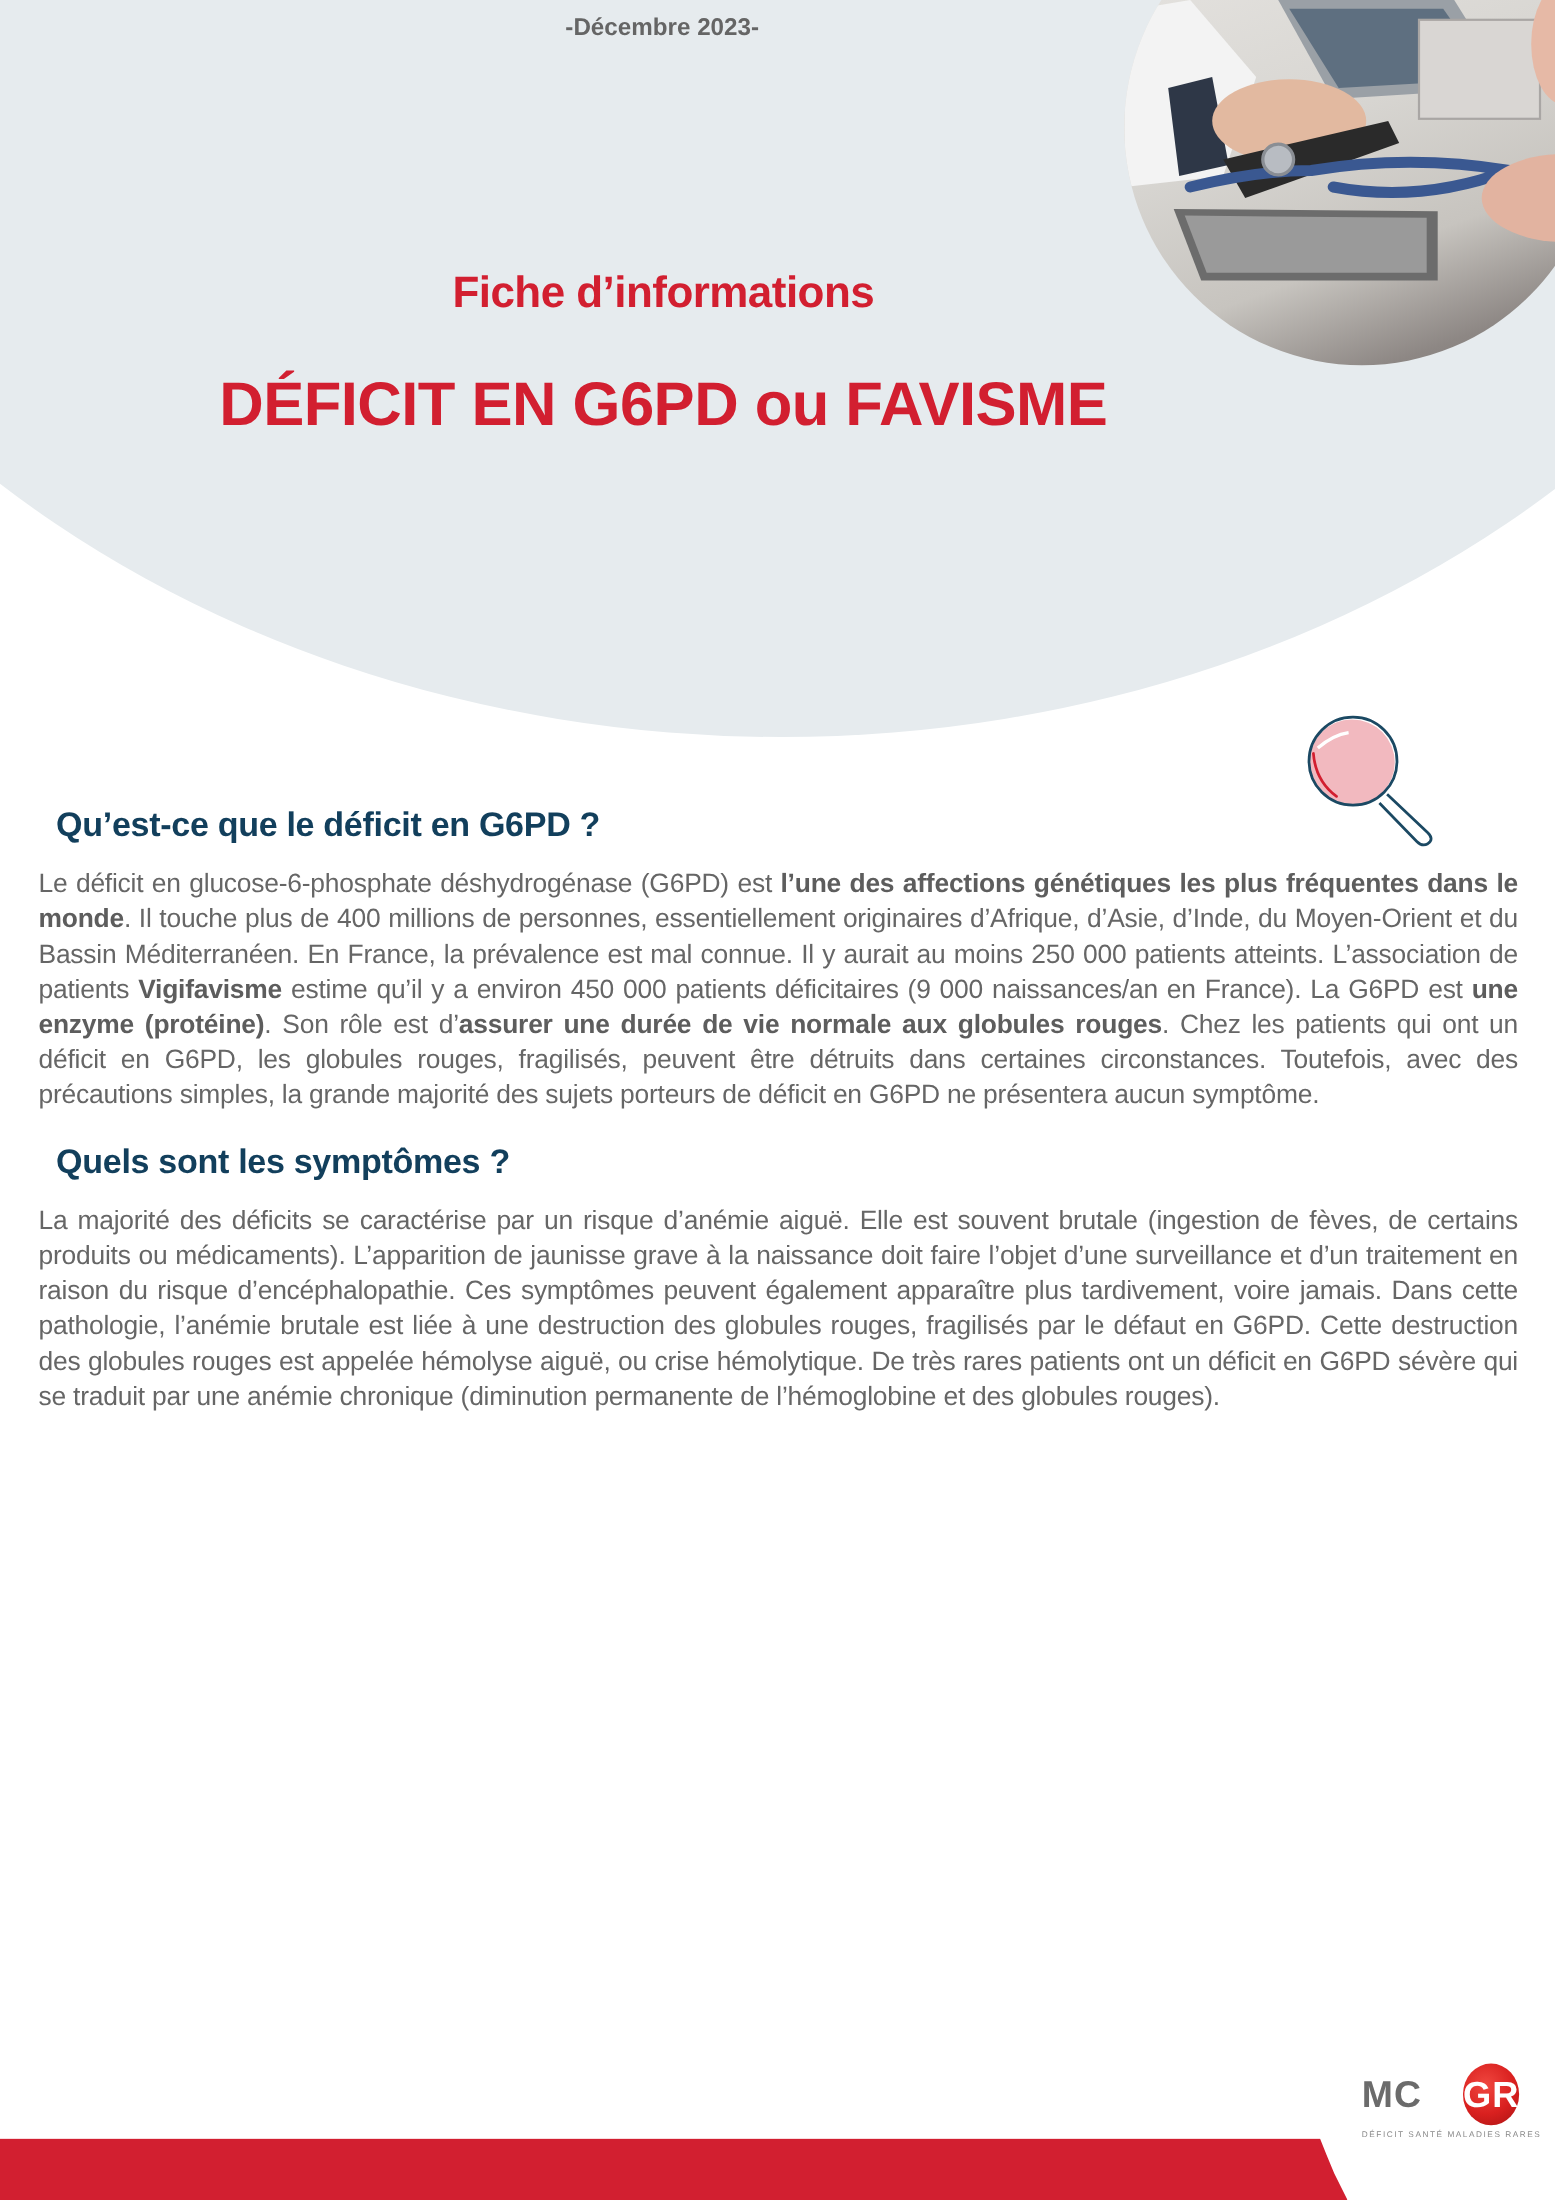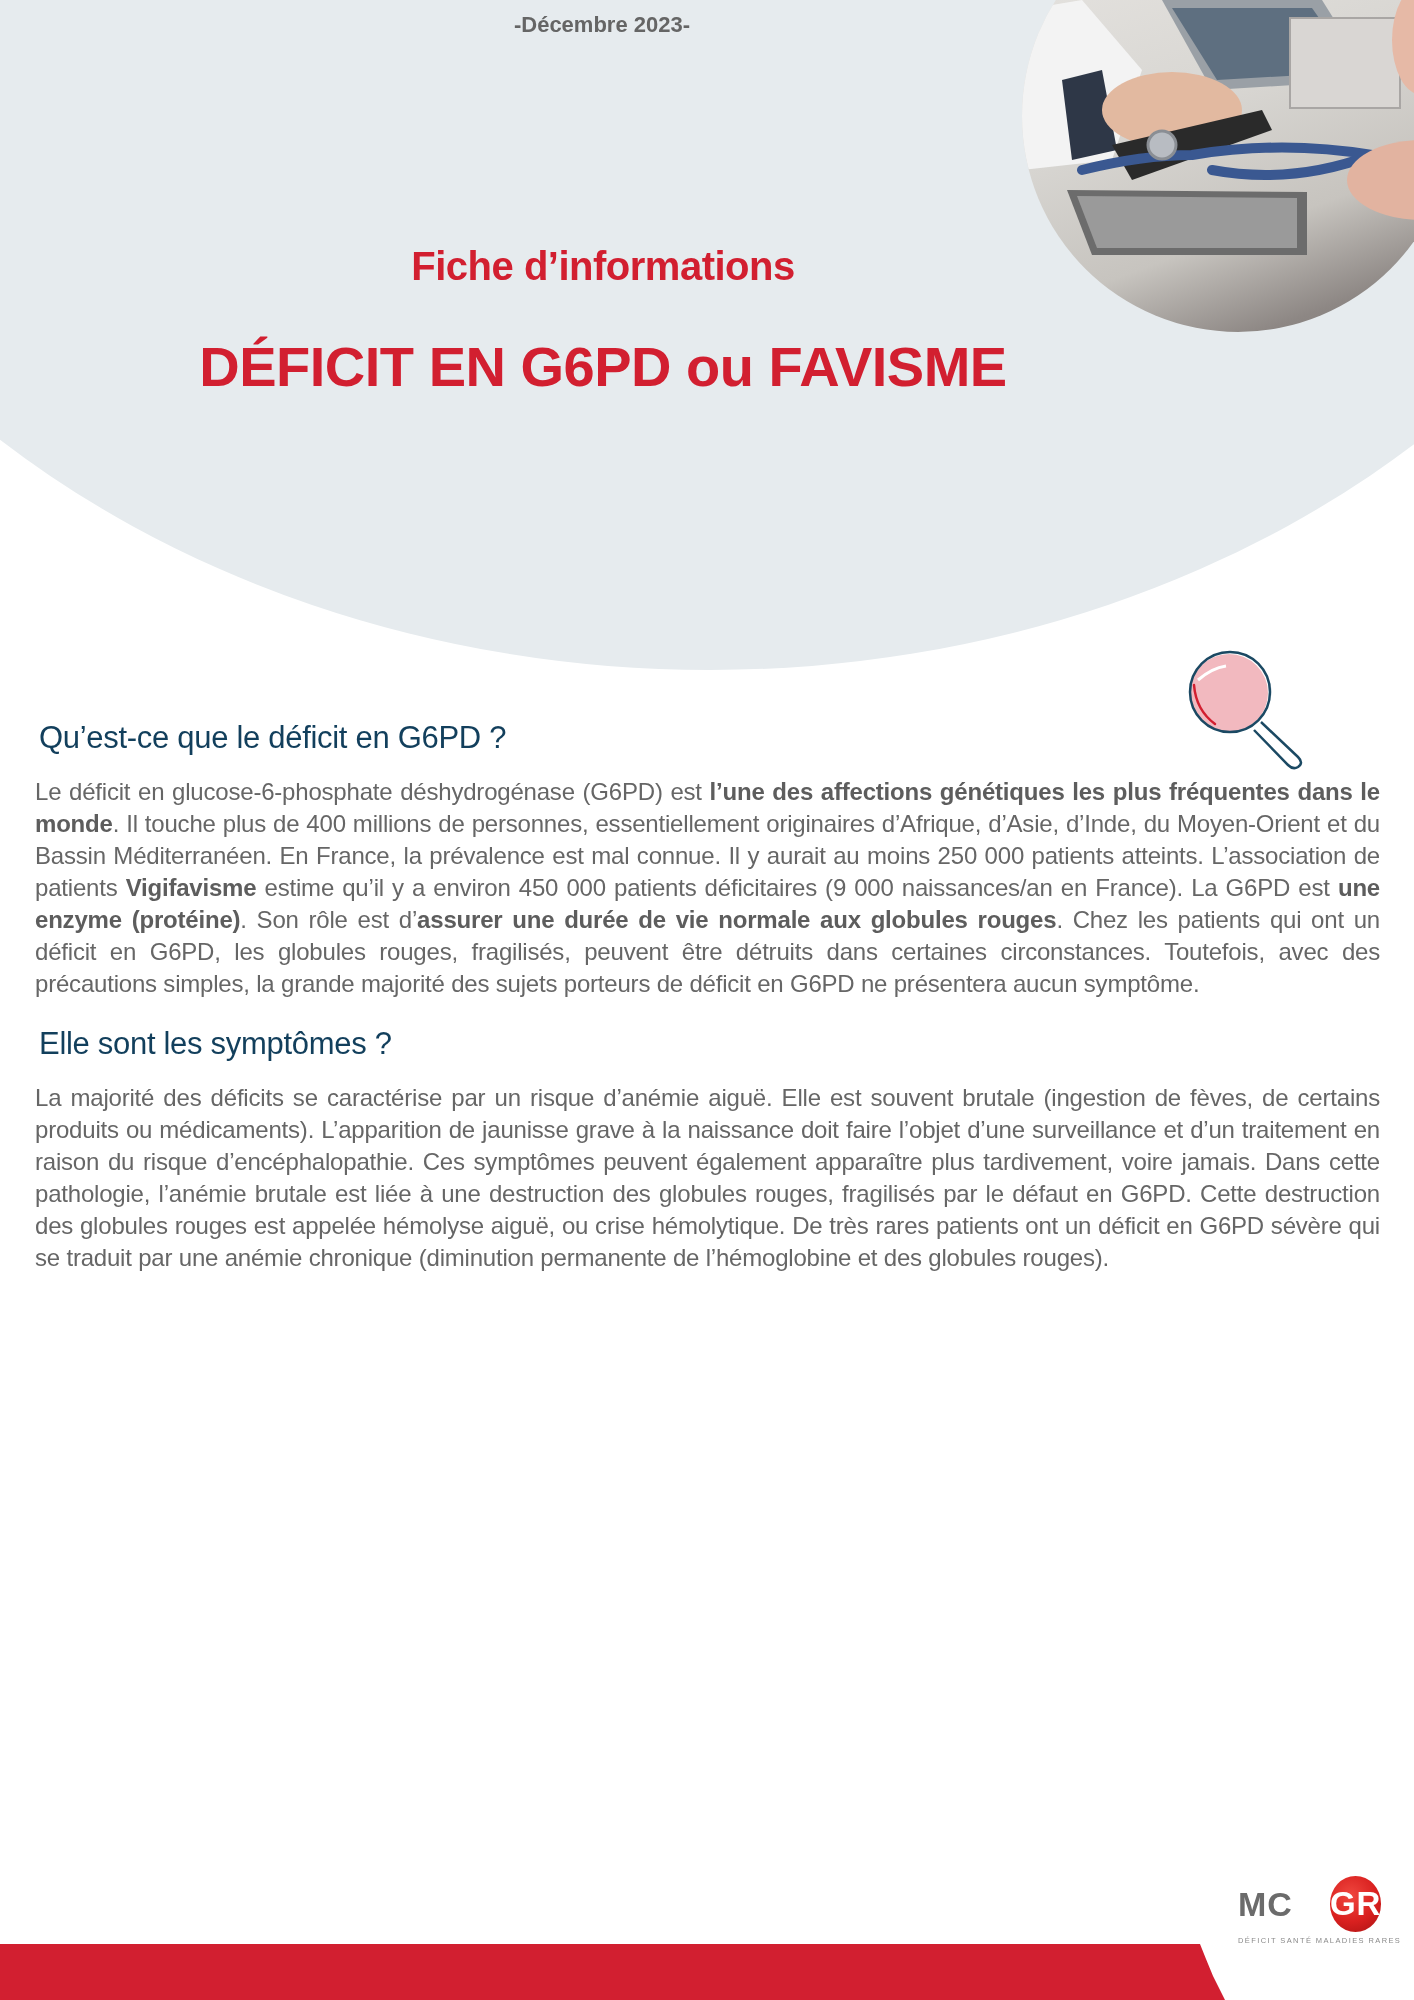--- a/index.html
+++ b/index.html
@@ -33,21 +33,21 @@
     .title {
       position: absolute; left: 0; width: 1414px; top: 334px; text-align: center;
       font-size: 56px; font-weight: bold; color: #d21f30; z-index: 2; margin-left: -104px;
       letter-spacing: -0.5px;
     }
     .magnifier { position: absolute; left: 1186px; top: 650px; z-index: 2; }
     .content {
       position: absolute; left: 35px; width: 1345px; top: 716px; z-index: 2;
     }
     h2 {
-      margin: 4px; font-size: 31px; font-weight: normal; color: #123f5c; letter-spacing: -0.3px;
+      margin: 16px; font-size: 31px; font-weight: bold; color: #123f5c; letter-spacing: -0.3px;
     }
     p.body {
       margin: 20px 0 0 0; font-size: 24px; line-height: 32px; color: #666666;
       text-align: justify; letter-spacing: -0.2px;
     }
     p.body b { color: #5d5d5d; }
     .sec2 { margin-top: 26px; }
     .red-band {
       position: absolute; left: 0; top: 1944px; width: 1230px; height: 56px;
       background: #d21f30; z-index: 1;
@@ -111,21 +111,21 @@
   <path d="M75,72 L112,107 Q118,113 112,117 Q107,120 102,115 L68,80" fill="#ffffff" stroke="#1b4963" stroke-width="2.5"></path>
 </svg>
 
 <div class="content">
   <section>
     <h2>Qu’est-ce que le déficit en G6PD ?</h2>
     <p class="body"><span>Le déficit en glucose-6-phosphate déshydrogénase (G6PD) est </span><b>l’une des affections génétiques les plus fréquentes dans le monde</b><span>. Il touche plus de 400 millions de personnes, essentiellement originaires d’Afrique, d’Asie, d’Inde, du Moyen-Orient et du Bassin Méditerranéen. En France, la prévalence est mal connue. Il y aurait au moins 250 000 patients atteints. L’association de patients </span><b>Vigifavisme</b><span> estime qu’il y a environ 450 000 patients déficitaires (9 000 naissances/an en France). La G6PD est </span><b>une enzyme (protéine)</b><span>. Son rôle est d’</span><b>assurer une durée de vie normale aux globules rouges</b><span>. Chez les patients qui ont un déficit en G6PD, les globules rouges, fragilisés, peuvent être détruits dans certaines circonstances. Toutefois, avec des précautions simples, la grande majorité des sujets porteurs de déficit en G6PD ne présentera aucun symptôme.</span></p>
   </section>
 
   <section class="sec2">
-    <h2>Elle sont les symptômes ?</h2>
+    <h2>Quels sont les symptômes ?</h2>
     <p class="body"><span>La majorité des déficits se caractérise par un risque d’anémie aiguë. Elle est souvent brutale (ingestion de fèves, de certains produits ou médicaments). L’apparition de jaunisse grave à la naissance doit faire l’objet d’une surveillance et d’un traitement en raison du risque d’encéphalopathie. Ces symptômes peuvent également apparaître plus tardivement, voire jamais. Dans cette pathologie, l’anémie brutale est liée à une destruction des globules rouges, fragilisés par le défaut en G6PD. Cette destruction des globules rouges est appelée hémolyse aiguë, ou crise hémolytique. De très rares patients ont un déficit en G6PD sévère qui se traduit par une anémie chronique (diminution permanente de l’hémoglobine et des globules rouges).</span></p>
   </section>
 </div>
 
 <div class="red-band"></div>
 
 <div class="logo">
   <div class="logo-word">
     <span>MC</span>
     <span class="logo-gr">GR</span>

